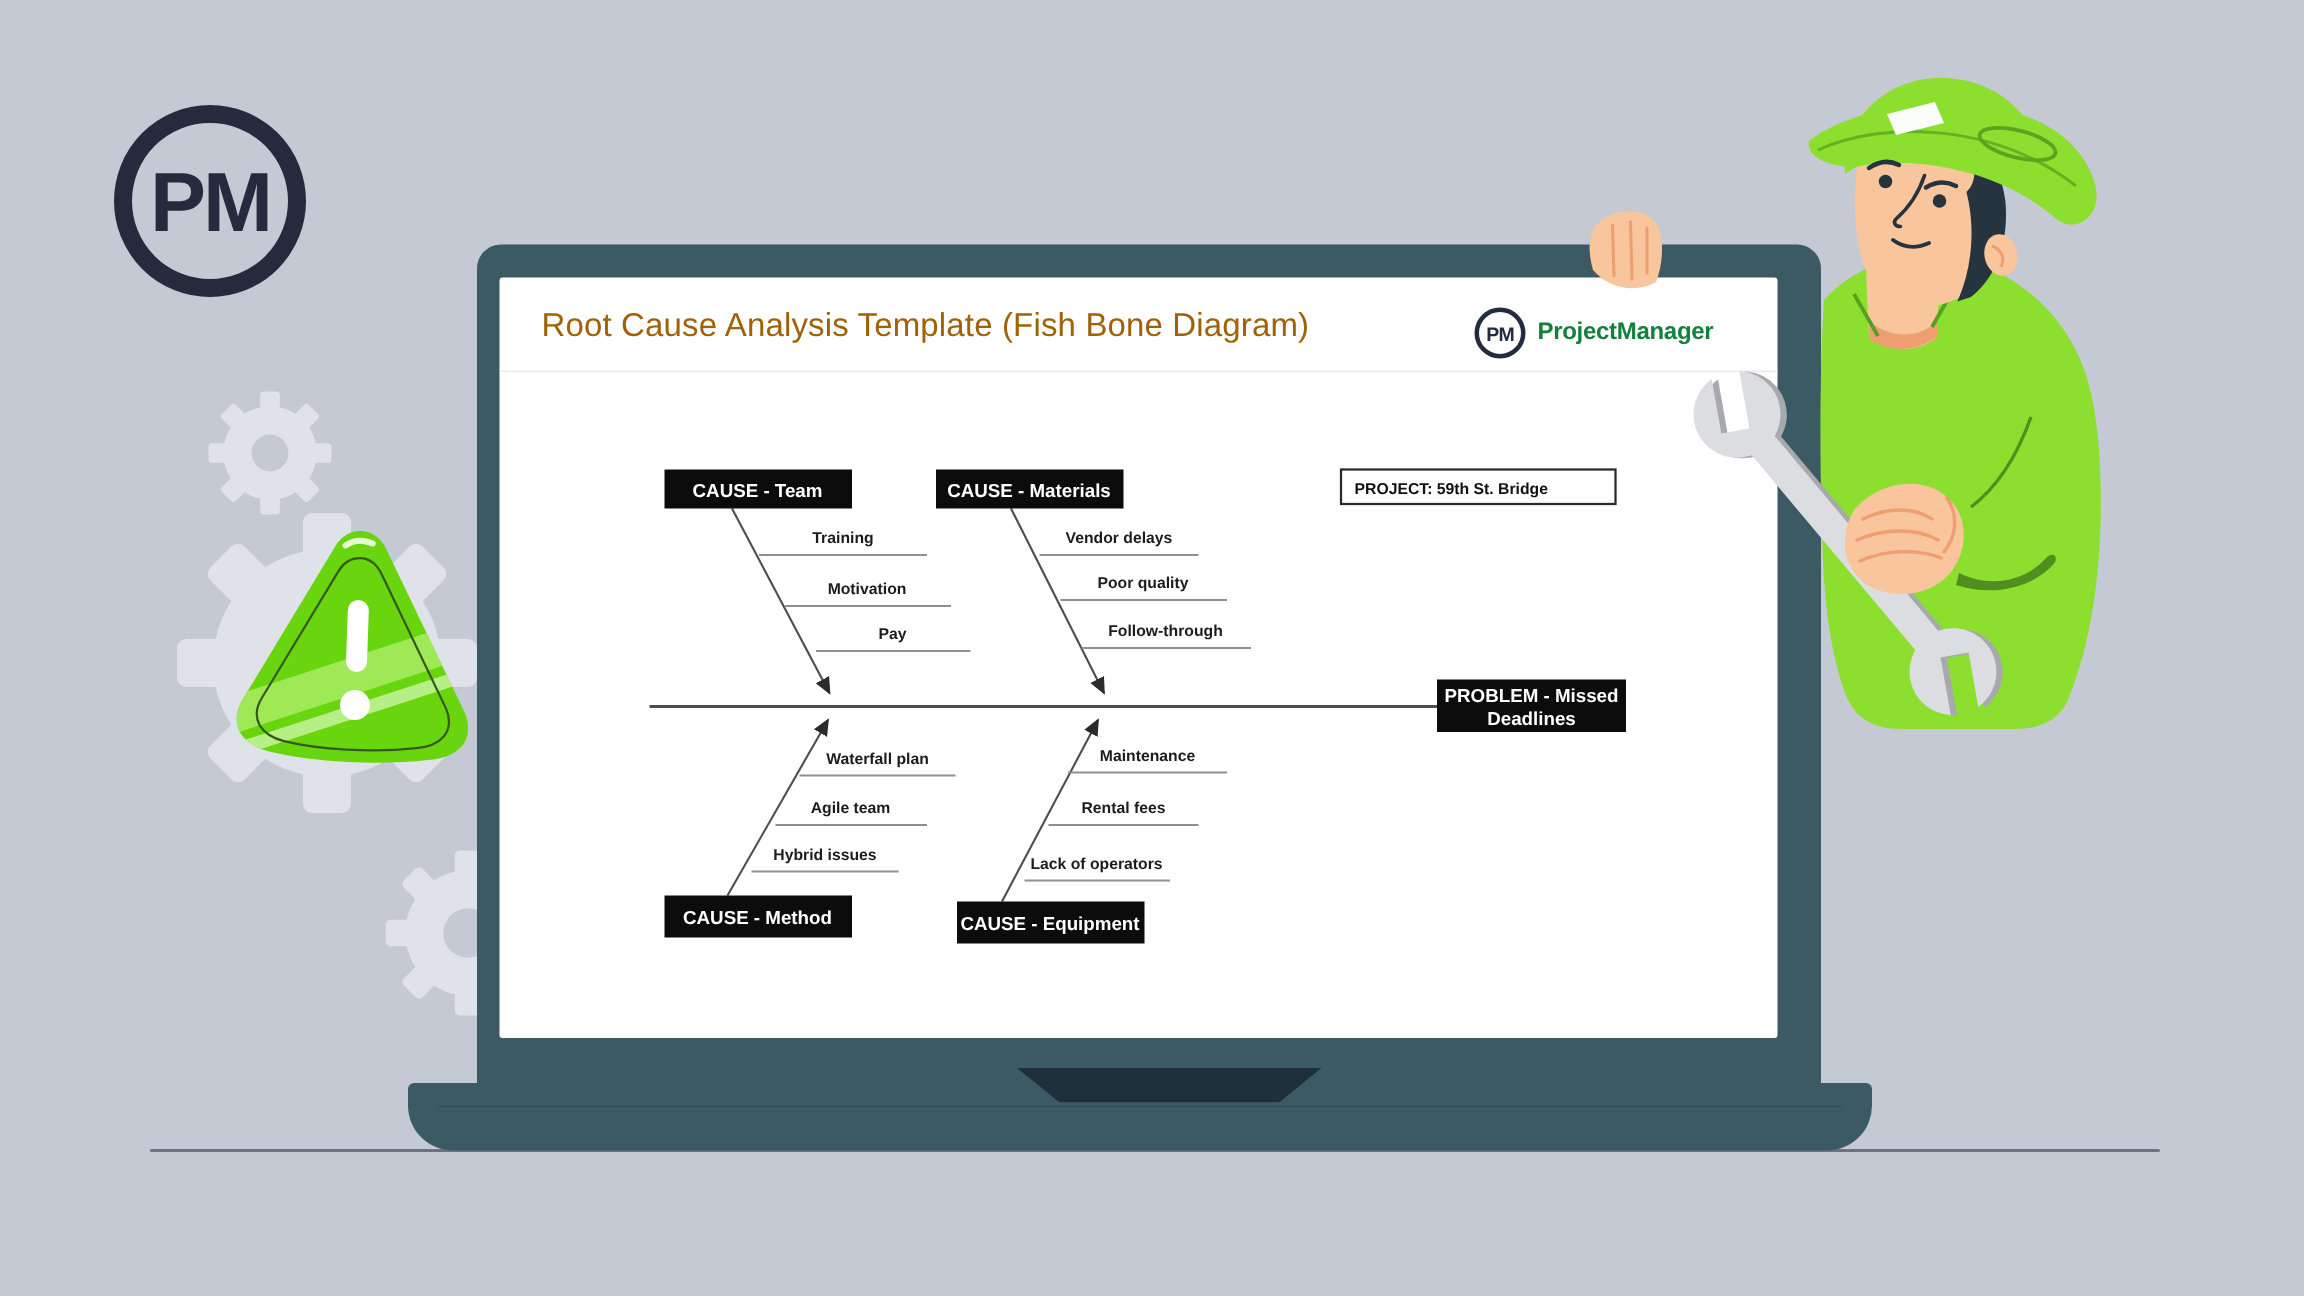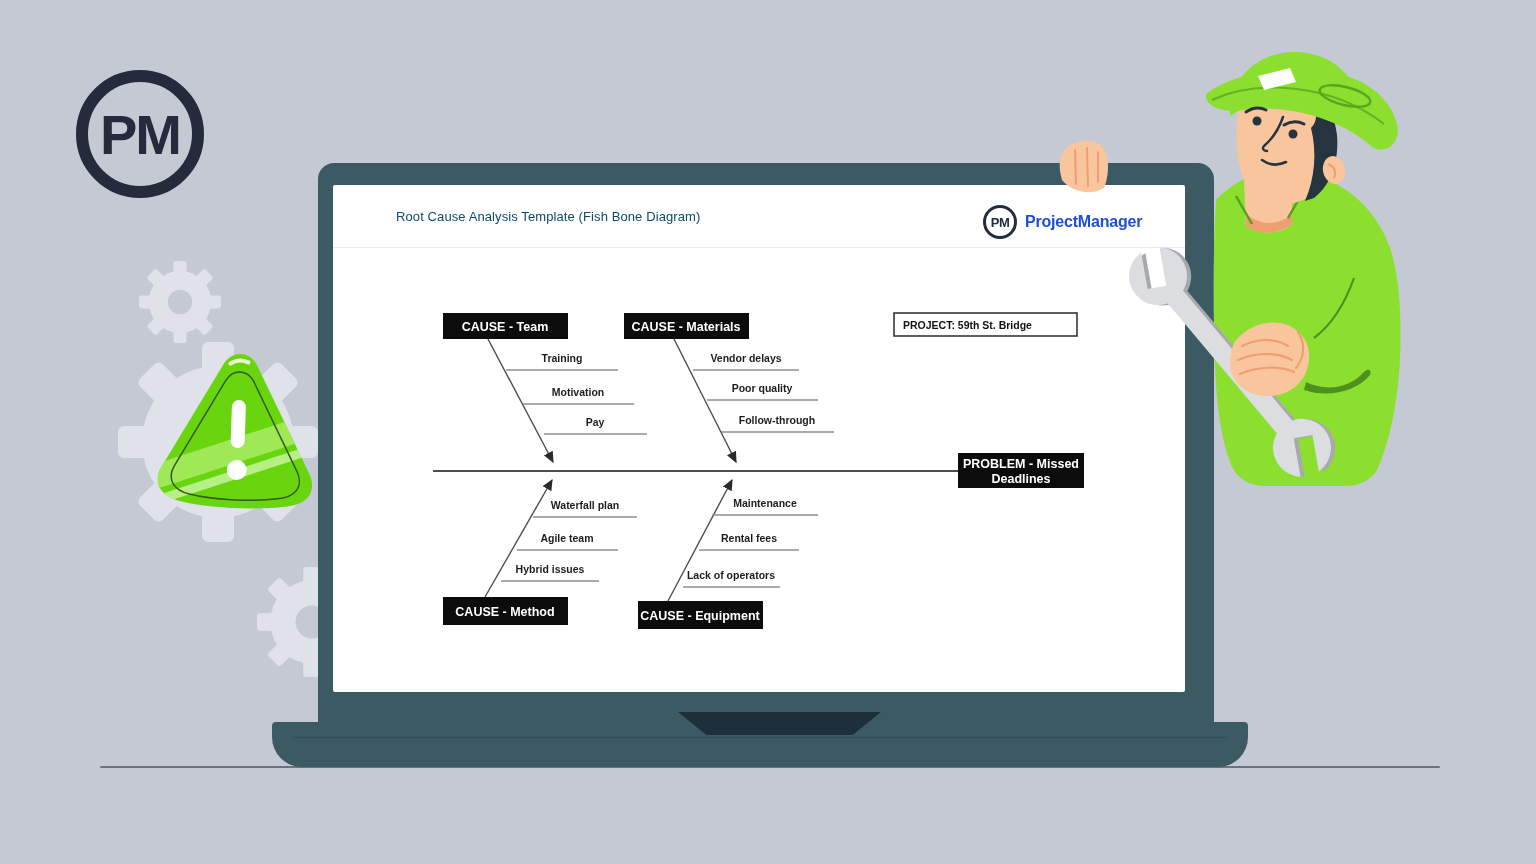--- a/index.html
+++ b/index.html
@@ -22,26 +22,26 @@
   .laptop-base { position:absolute; left:272px; top:722px; width:976px; height:45px;
                  background:#3c5a64; border-radius:4px 4px 30px 30px; }
   .base-seam { position:absolute; left:292px; top:737px; width:936px; height:1px; background:rgba(0,0,0,.14); }
   .base-notch { position:absolute; left:678px; top:712px; width:203px; height:23px; background:#1d2f3a;
                 clip-path:polygon(0 0,100% 0,86% 100%,14% 100%); }
 
   
   .screen { position:absolute; left:333px; top:185px; width:852px; height:507px; background:#ffffff; border-radius:2px; overflow:hidden; }
   .screen-header { position:absolute; left:0; top:0; width:100%; height:63px; border-bottom:1.5px solid #ebebee; }
   .screen-title { position:absolute; left:28px; top:0; height:63px; line-height:63px;
-                  font-size:13px; font-weight:500; color:#0c4a6e; letter-spacing:.1px;margin-left:35px; }
+                  font-size:22px; font-weight:500; color:#a16207; letter-spacing:.1px; }
   .screen-brand { position:absolute; left:650px; top:19px; height:36px; display:flex; align-items:center; gap:8px; }
   .brand-circle { width:34px; height:34px; border:3.5px solid #232c3f; border-radius:50%;
                   display:flex; align-items:center; justify-content:center;
                   font-size:13px; font-weight:800; color:#232c3f; letter-spacing:-.5px; }
-  .brand-name { font-size:16px; font-weight:700; color:#1d4ed8; letter-spacing:-.2px; }
+  .brand-name { font-size:16px; font-weight:700; color:#15803d; letter-spacing:-.2px; }
   .fishbone-svg { position:absolute; left:0; top:0; width:852px; height:507px; }
 
   .fish-box-text { font-size:12.5px; font-weight:700; fill:#ffffff; }
   .fish-sub-label { font-size:10.5px; font-weight:600; fill:#1c1c1c; }
   .project-text { font-size:10.5px; font-weight:700; fill:#111111; }
 
   
   .worker-svg { position:absolute; left:1000px; top:20px; width:440px; height:500px; z-index:4; }
 </style>
 </head>

